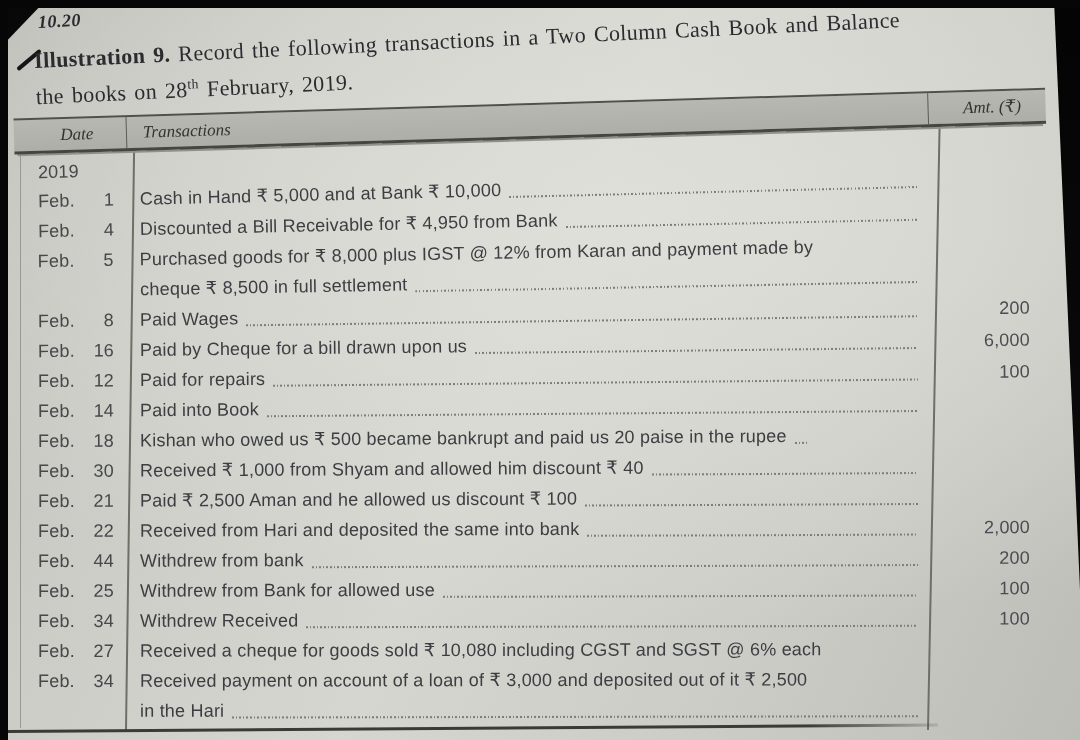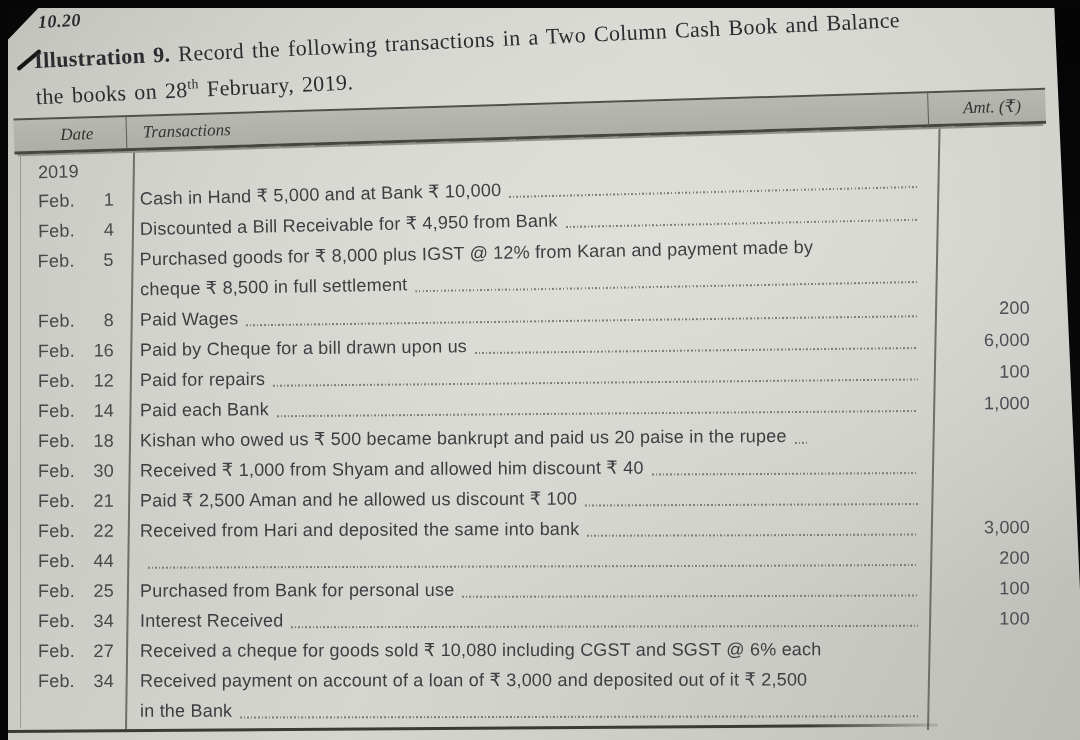--- a/index.html
+++ b/index.html
@@ -168,25 +168,24 @@
                   <span class="leader"></span>
                 </div>
               </div>
     <div class="c-amt">100</div>
   </div>
             <div class="trow" style="transform: rotate(-0.47deg);">
     <div class="c-month">Feb.</div>
     <div class="c-day">14</div>
     <div class="c-text">
                 <div class="tline">
-                  <span class="txt">Paid each Bank</span>
-                  <span class="leader"></span>
-                </div>
-              </div>
-    <div class="c-amt">1,000</div>
+                  <span class="txt">Paid into Book</span>
+                  <span class="leader"></span>
+                </div>
+              </div>
   </div>
             <div class="trow" style="transform: rotate(-0.39deg);">
     <div class="c-month">Feb.</div>
     <div class="c-day">18</div>
     <div class="c-text">
                 <div class="tline">
                   <span class="txt">Kishan who owed us ₹ 500 became bankrupt and paid us 20 paise in the rupee</span>
                   <span class="leader short"></span>
                 </div>
               </div>
@@ -216,49 +215,50 @@
   </div>
             <div class="trow" style="transform: rotate(-0.23deg);">
     <div class="c-month">Feb.</div>
     <div class="c-day">22</div>
     <div class="c-text">
                 <div class="tline">
                   <span class="txt">Received from Hari and deposited the same into bank</span>
                   <span class="leader"></span>
                 </div>
               </div>
-    <div class="c-amt">3,000</div>
+    <div class="c-amt">2,000</div>
   </div>
             <div class="trow" style="transform: rotate(-0.19deg);">
     <div class="c-month">Feb.</div>
     <div class="c-day">44</div>
     <div class="c-text">
                 <div class="tline">
+                  <span class="txt">Withdrew from bank</span>
                   <span class="leader"></span>
                 </div>
               </div>
     <div class="c-amt">200</div>
   </div>
             <div class="trow" style="transform: rotate(-0.17deg);">
     <div class="c-month">Feb.</div>
     <div class="c-day">25</div>
     <div class="c-text">
                 <div class="tline">
-                  <span class="txt">Purchased from Bank for personal use</span>
+                  <span class="txt">Withdrew from Bank for allowed use</span>
                   <span class="leader"></span>
                 </div>
               </div>
     <div class="c-amt">100</div>
   </div>
             <div class="trow" style="transform: rotate(-0.15deg);">
     <div class="c-month">Feb.</div>
     <div class="c-day">34</div>
     <div class="c-text">
                 <div class="tline">
-                  <span class="txt">Interest Received</span>
+                  <span class="txt">Withdrew Received</span>
                   <span class="leader"></span>
                 </div>
               </div>
     <div class="c-amt">100</div>
   </div>
             <div class="trow" style="transform: rotate(-0.13deg);">
     <div class="c-month">Feb.</div>
     <div class="c-day">27</div>
     <div class="c-text">
                 <div class="tline">
@@ -268,21 +268,21 @@
     <div class="c-amt"></div>
   </div>
             <div class="trow" style="transform: rotate(-0.12deg);">
     <div class="c-month">Feb.</div>
     <div class="c-day">34</div>
     <div class="c-text">
                 <div class="tline">
                   <span class="txt">Received payment on account of a loan of ₹ 3,000 and deposited out of it ₹ 2,500</span>
                 </div>
                 <div class="tline">
-                  <span class="txt">in the Bank</span>
+                  <span class="txt">in the Hari</span>
                   <span class="leader"></span>
                 </div>
               </div>
     <div class="c-amt"></div>
   </div>
             <div class="bline"></div>
         </div>
       </div>
 
     </div>

